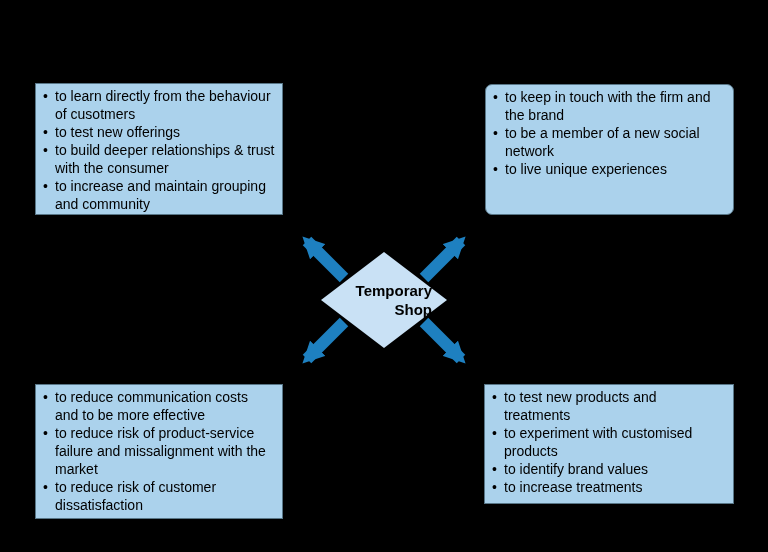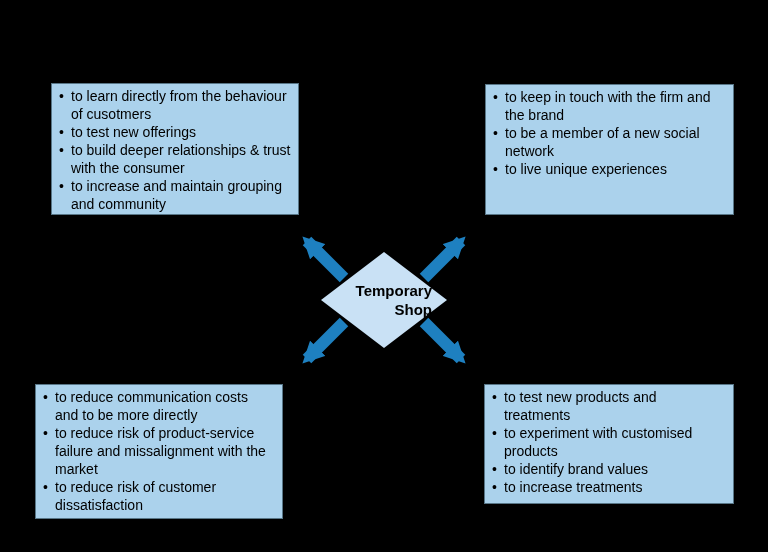--- a/index.html
+++ b/index.html
@@ -18,22 +18,22 @@
   .benefit-box {
     position: absolute;
     box-sizing: border-box;
     background: #abd2ec;
     border: 1px solid #587687;
     color: #000000;
     font-size: 14px;
     line-height: 18px;
     padding: 3px 7px 3px 6px;
   }
-  .box-tl { left: 35px;  top: 83px;  width: 248px; height: 132px; margin-left: 16px; }
-  .box-tr { left: 485px; top: 84px;  width: 249px; height: 131px; }
+  .box-tl { left: 35px;  top: 83px;  width: 248px; height: 132px; }
+  .box-tr { left: 485px; top: 84px;  width: 249px; height: 131px; border-radius: 7px; }
   .box-bl { left: 35px;  top: 384px; width: 248px; height: 135px; }
   .box-br { left: 484px; top: 384px; width: 250px; height: 120px; }
   .benefit-box ul {
     margin: 0;
     padding: 0;
     list-style: none;
   }
   .benefit-box li {
     position: relative;
     padding-left: 13px;
@@ -104,21 +104,21 @@
   <div class="benefit-box box-tr">
     <ul>
       <li>to keep in touch with the firm and the brand</li>
       <li>to be a member of a new social network</li>
       <li>to live unique experiences</li>
     </ul>
   </div>
 
   <div class="benefit-box box-bl">
     <ul>
-      <li>to reduce communication costs and to be more directly</li>
+      <li>to reduce communication costs and to be more effective</li>
       <li>to reduce risk of product-service failure and missalignment with the market</li>
       <li>to reduce risk of customer dissatisfaction</li>
     </ul>
   </div>
 
   <div class="benefit-box box-br">
     <ul>
       <li>to test new products and treatments</li>
       <li>to experiment with customised products</li>
       <li>to identify brand values</li>

